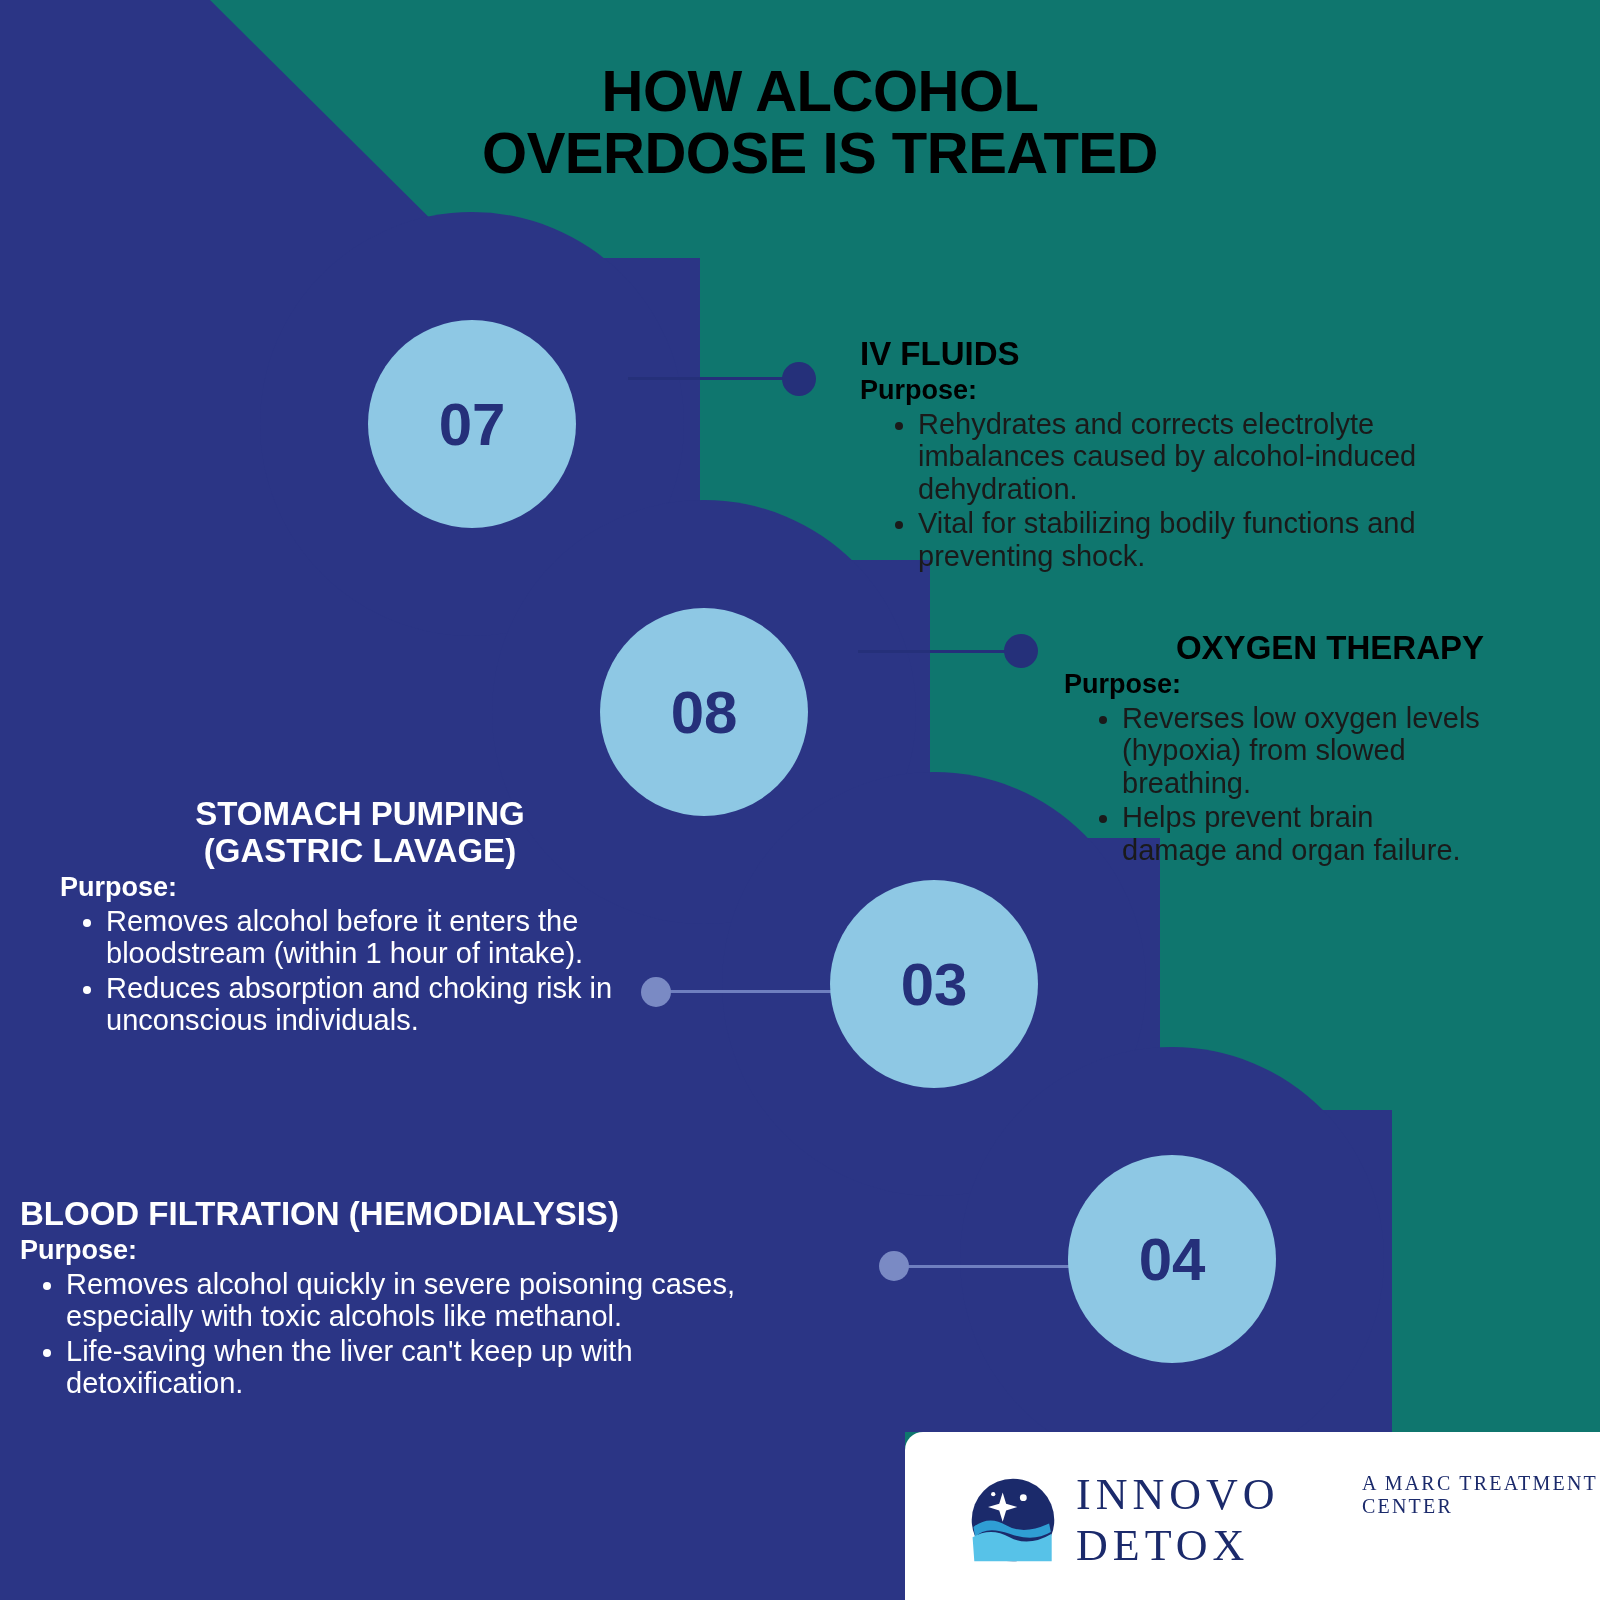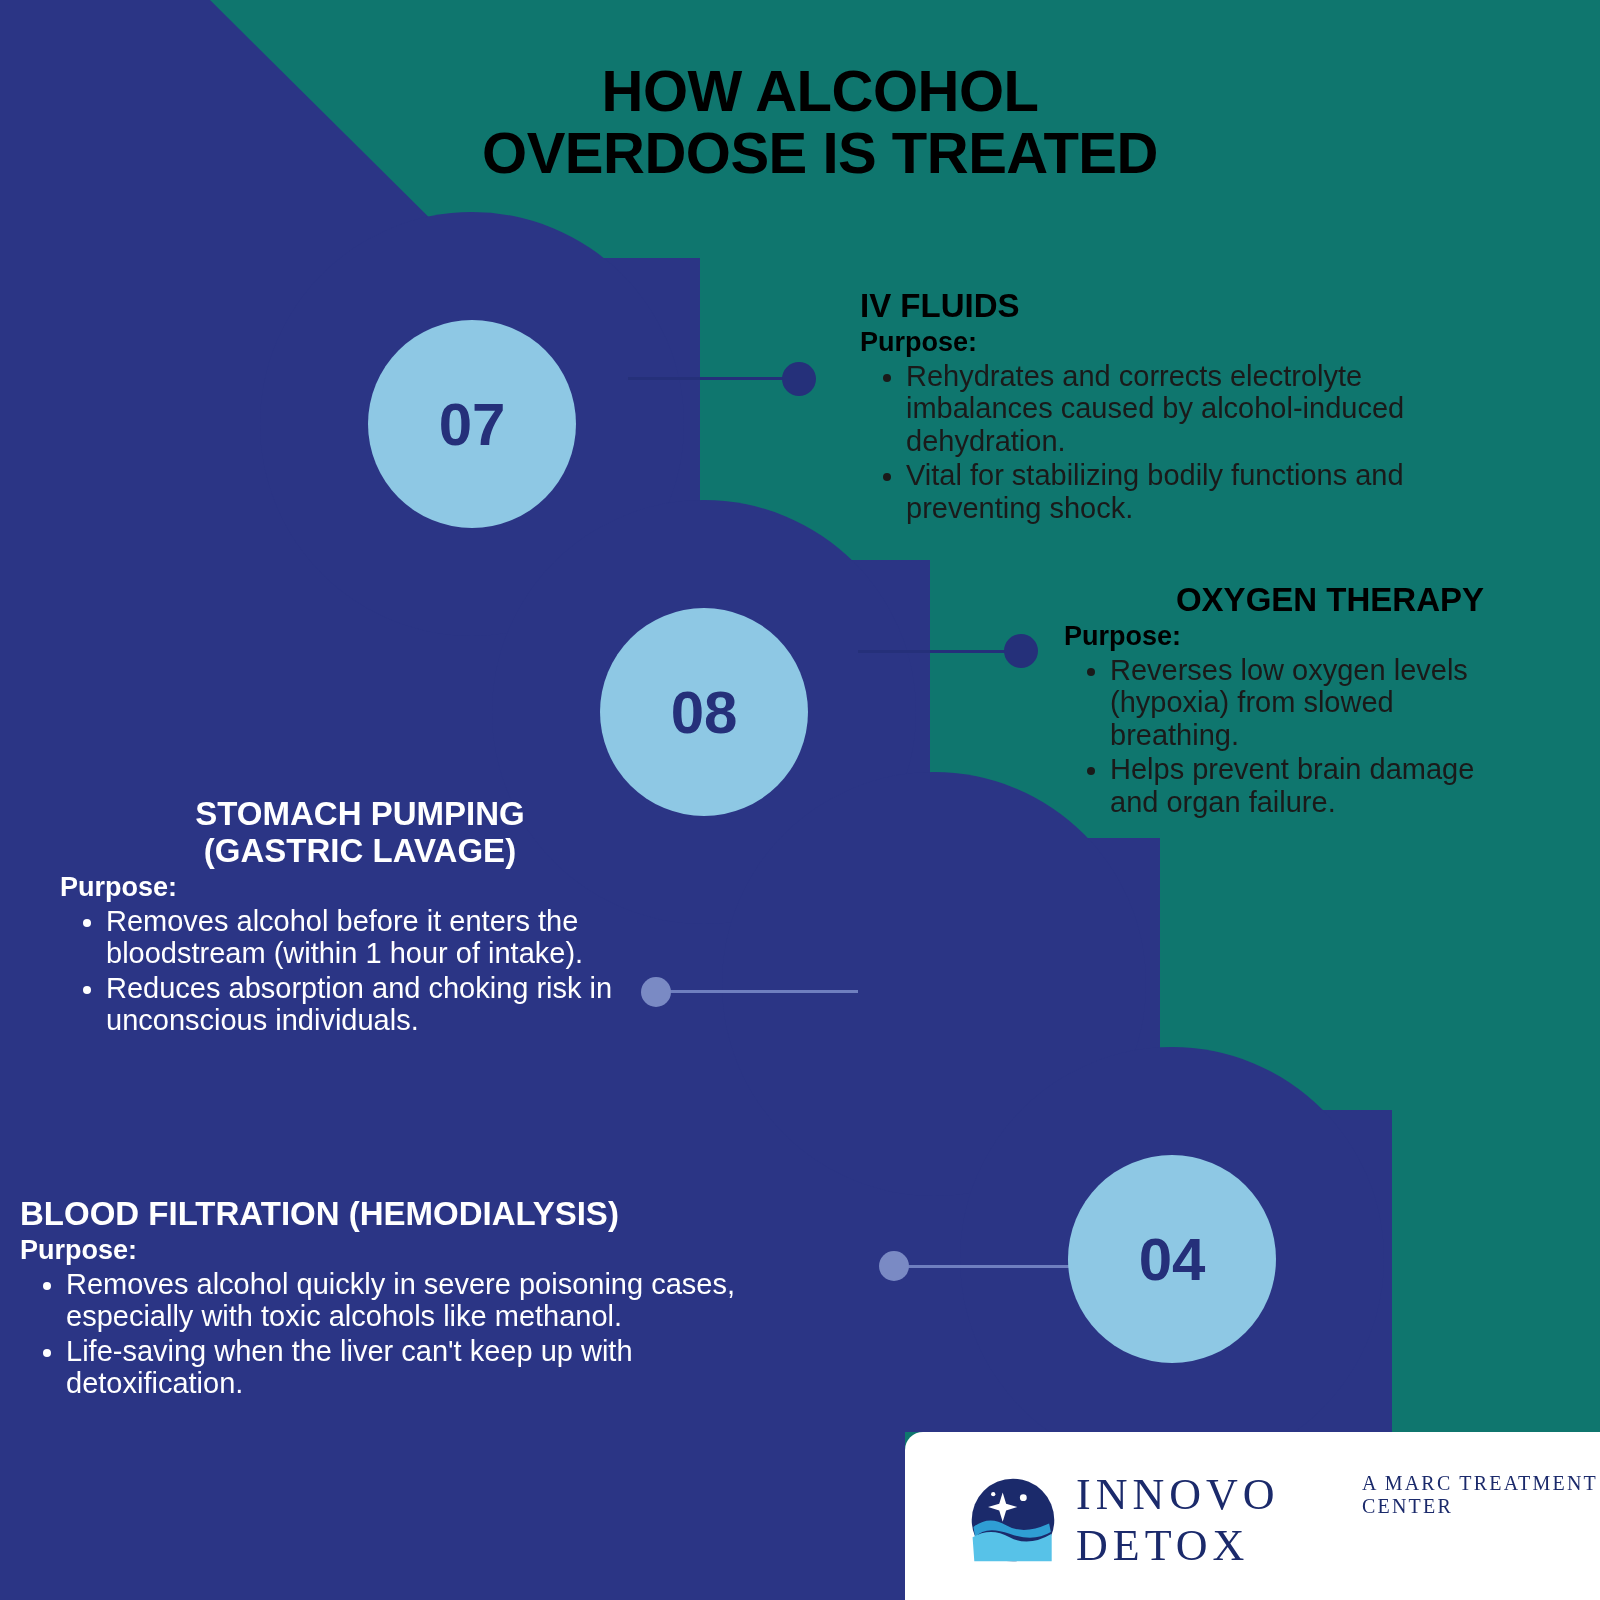--- a/index.html
+++ b/index.html
@@ -65,23 +65,23 @@
   }
   .block ul { list-style: disc; margin: 0; padding-left: 46px; }
   .block li {
     font-size: 29px;
     line-height: 1.12;
     margin-top: 2px;
   }
   .block li::marker { font-size: 26px; }
 
   
-  .on-white h2 { color:#000000; }
+  .on-white h2 { color:#000000;margin-top:48px; }
   .on-white .purpose { color:#000000; }
-  .on-white li { color:#1a1a1a; }
+  .on-white li { color:#1a1a1a;margin-left:12px; }
 
   
   .on-navy h2 { color:#ffffff; }
   .on-navy .purpose { color:#ffffff; }
   .on-navy li { color:#ffffff; }
 
   #block-01 { left: 860px; top: 288px;  width: 620px; }
   #block-02 { left: 1064px; top: 582px; width: 420px; }
   #block-02 h2 { text-align: right; }
   #block-03 { left: 60px; top: 796px;  width: 600px; }
@@ -132,20 +132,21 @@
   <div class="dot dark" style="left:1004px; top:634px;"></div>
 
   <div class="conn light" style="left:668px; top:990px; width:190px;"></div>
   <div class="dot light" style="left:641px; top:977px;"></div>
 
   <div class="conn light" style="left:906px; top:1265px; width:190px;"></div>
   <div class="dot light" style="left:879px; top:1251px;"></div>
 
   <div class="num-circle" id="circle-01">07</div>
   <div class="num-circle" id="circle-02">08</div>
+  <div class="num-circle" id="circle-03">03</div>
   <div class="num-circle" id="circle-04">04</div>
 
   <div class="block on-white" id="block-01">
     <h2>IV FLUIDS</h2>
     <div class="purpose">Purpose:</div>
     <ul>
       <li>Rehydrates and corrects electrolyte imbalances caused by alcohol-induced dehydration.</li>
       <li>Vital for stabilizing bodily functions and preventing shock.</li>
     </ul>
   </div>

